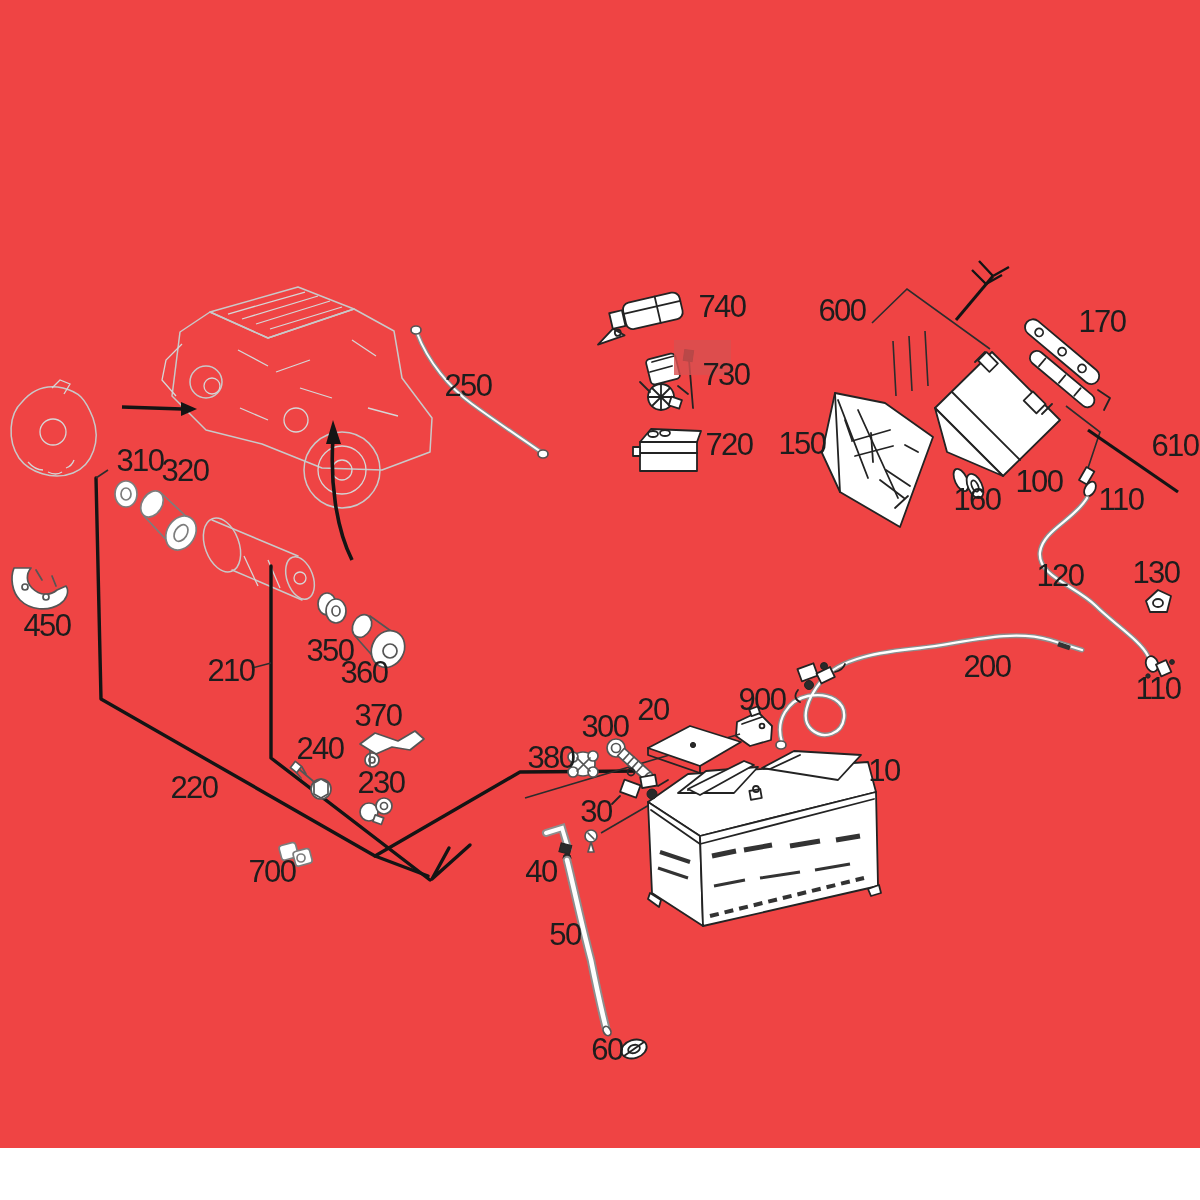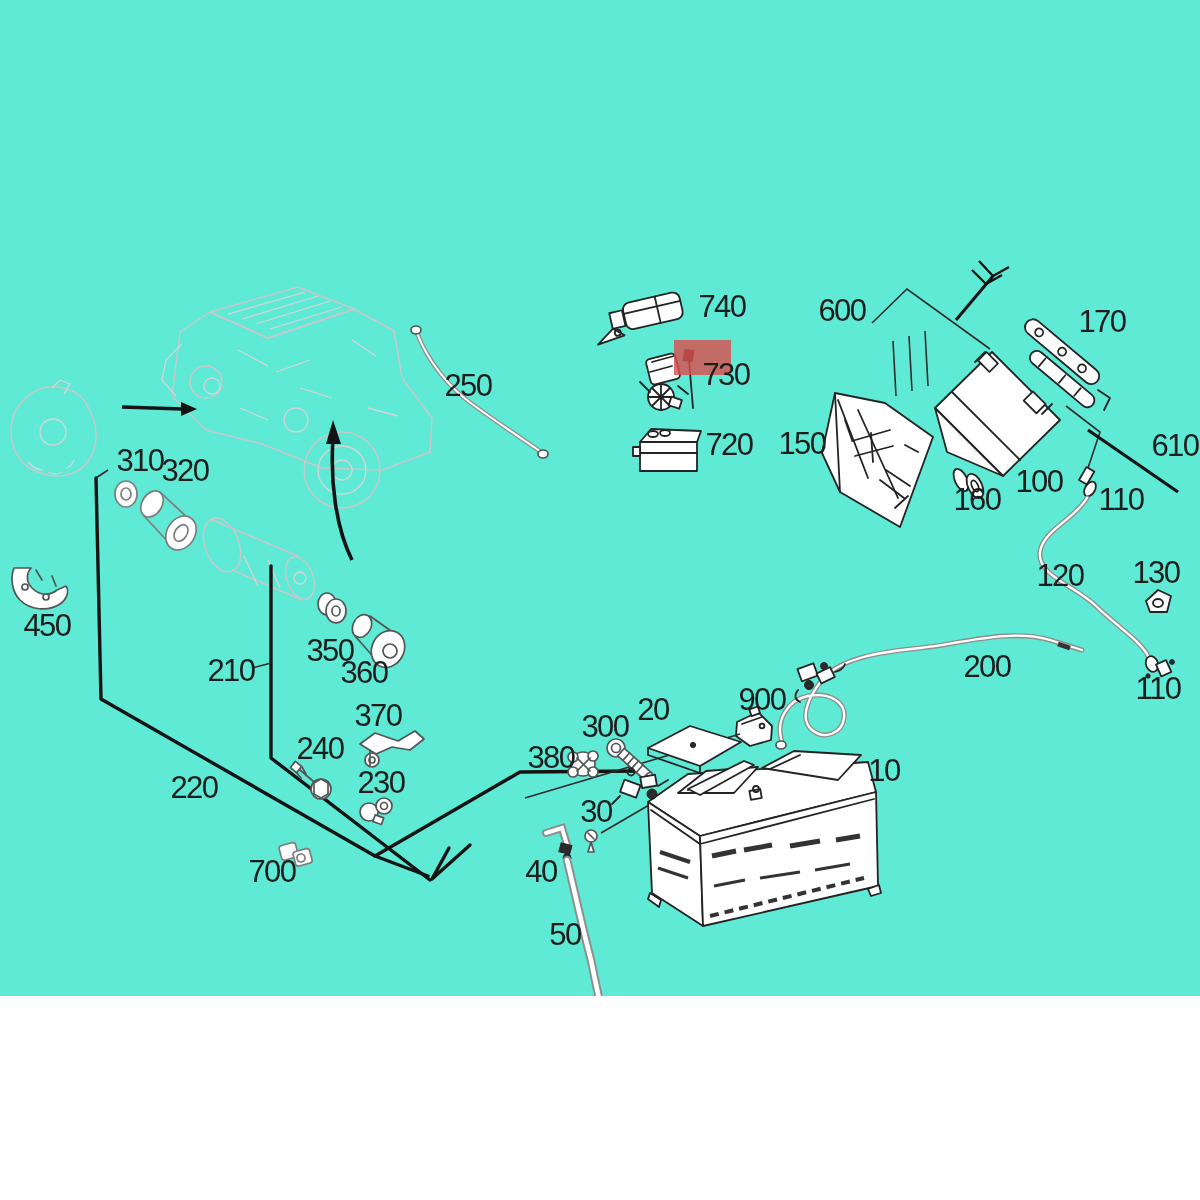--- a/index.html
+++ b/index.html
@@ -1,16 +1,16 @@
 <!DOCTYPE html>
 <html><head>
 <meta charset="utf-8">
 <style>
   html,body{margin:0;padding:0;background:#ffffff;}
-  .canvas{position:relative;width:1200px;height:996px;background:#5eead4;overflow:hidden;
+  .canvas{position:relative;width:1200px;height:1148px;background:#ef4444;overflow:hidden;
           font-family:"Liberation Sans", sans-serif;}
   svg{display:block}
   svg text{font-family:"Liberation Sans", sans-serif;font-size:31px;letter-spacing:-1.5px;
            fill:#1d1d1d;text-anchor:middle;}
   .p  {stroke:#232323;fill:none;stroke-width:1.8;stroke-linejoin:round;stroke-linecap:round;}
   .pf {stroke:#232323;fill:#ffffff;stroke-width:1.8;stroke-linejoin:round;stroke-linecap:round;}
   .pd {stroke:#232323;fill:#2a2a2a;stroke-width:1;}
   .md {stroke:#555555;fill:#ffffff;stroke-width:1.7;stroke-linejoin:round;stroke-linecap:round;}
   .gr {stroke:#7d7d7d;fill:#ffffff;stroke-width:1.7;stroke-linejoin:round;stroke-linecap:round;}
   .faint{stroke:#c9c9c9;fill:none;stroke-width:1.5;stroke-linejoin:round;stroke-linecap:round;}

